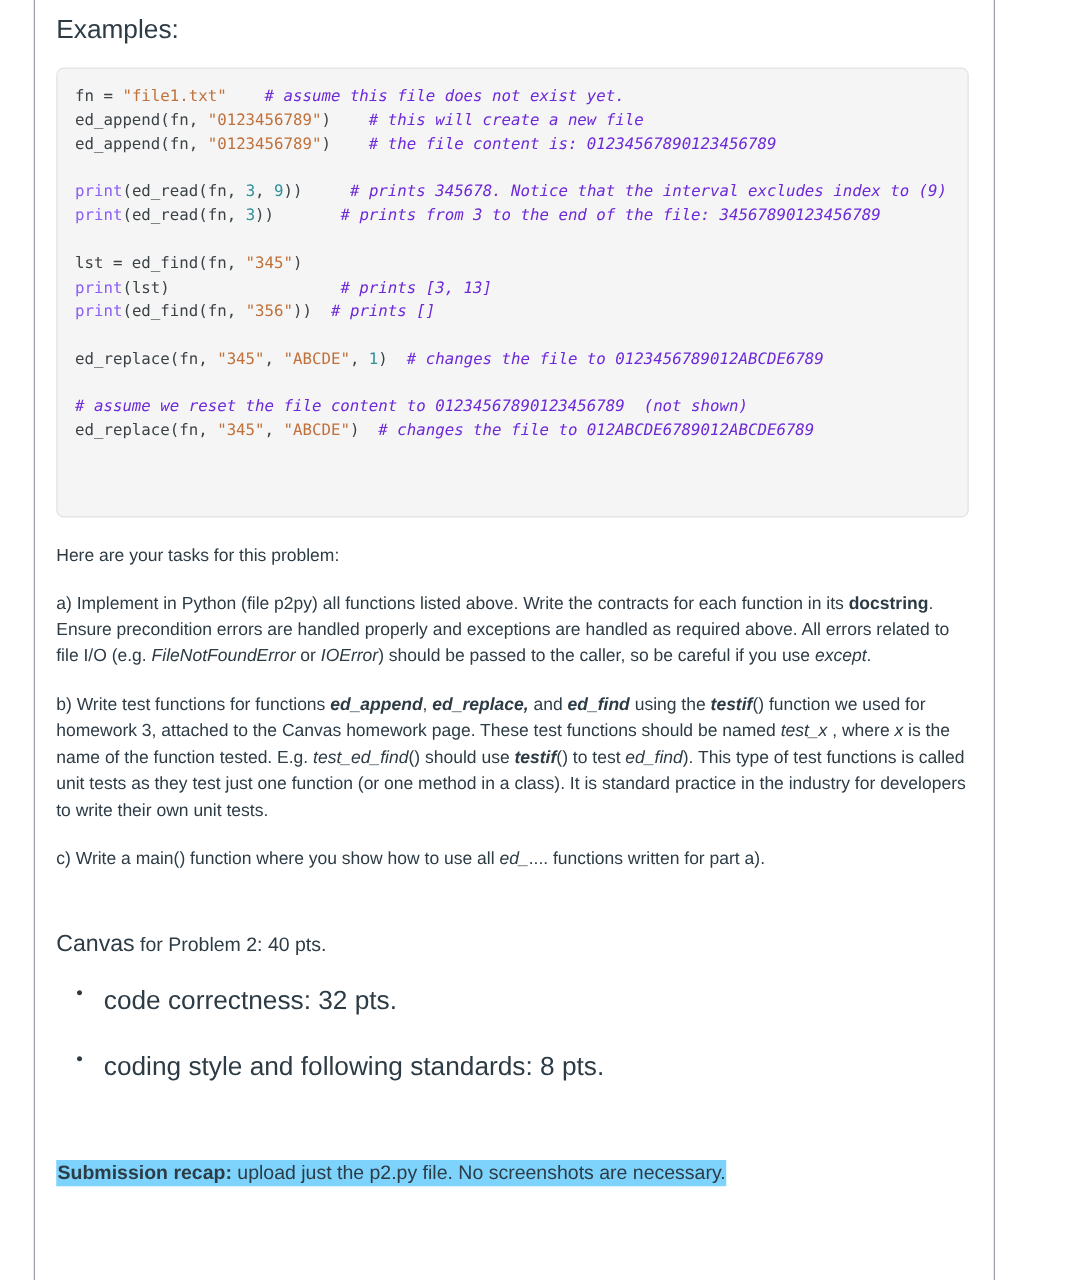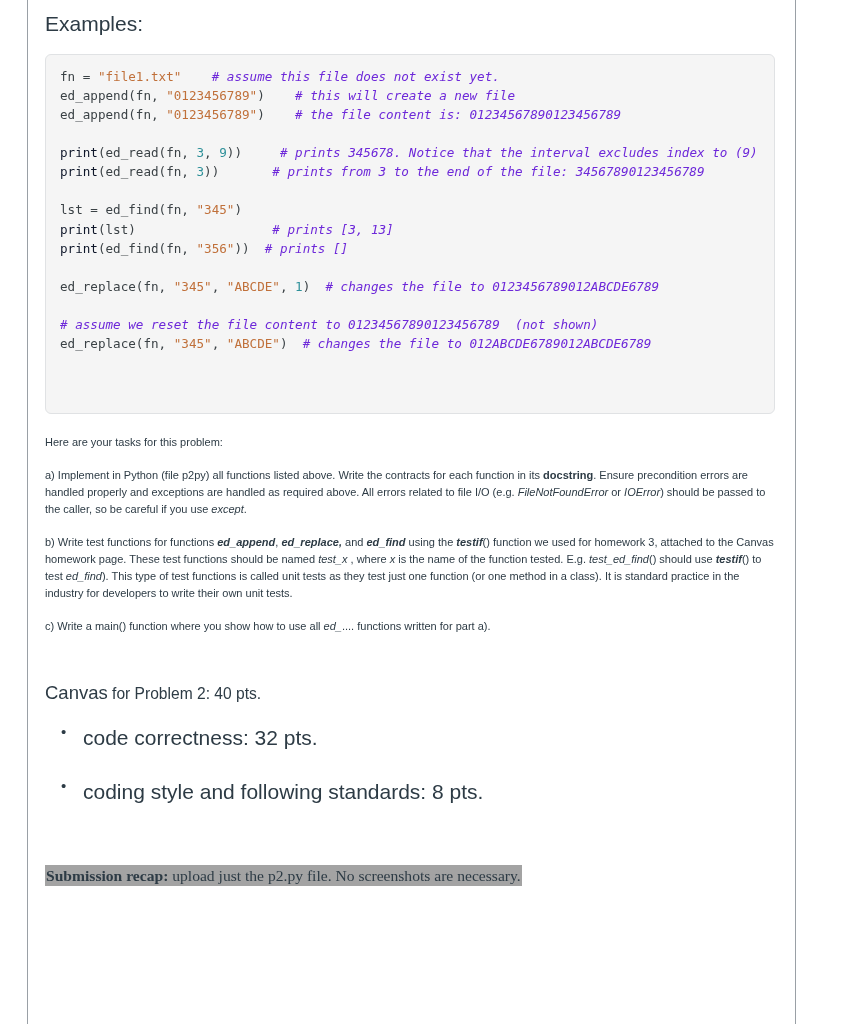--- a/index.html
+++ b/index.html
@@ -54,28 +54,28 @@
     margin: 0;
     font-family: "DejaVu Sans Mono", "Liberation Mono", monospace;
     font-size: 12.6px;
     line-height: 1.52;
     white-space: pre-wrap;
     word-break: break-word;
     color: #3b4246;
   }
   .code-line { display: block; min-height: 1.52em; }
   .tok-str   { color: #c0703a; }
-  .tok-fn    { color: #0f172a; }
+  .tok-fn    { color: #8b5cf6; }
   .tok-num   { color: #2d9099; }
   .tok-com   { color: #6d28d9; font-style: italic; }
   .tok-plain { color: #3b4246; }
 
   
   .para {
-    font-size: 11px;
+    font-size: 14px;
     line-height: 1.52;
     margin: 17px 0 0 0;
   }
   .para-tasks { margin-top: 20px; }
   .para b { font-weight: bold; }
   .para i { font-style: italic; }
   .para .bi { font-weight: bold; font-style: italic; }
 
   .rubric {
     margin-top: 44px;
@@ -104,24 +104,23 @@
     font-size: 15px;
     color: #2d3b45;
   }
 
   .recap {
     margin-top: 57px;
     font-size: 15.6px;
     line-height: 1.5;
   }
   .recap .hl {
-    background: #a3a3a3;
+    background: #7dd3fc;
     padding: 2px 1px;
     box-decoration-break: clone;
-    font-family: Liberation Serif, serif;
     -webkit-box-decoration-break: clone;
   }
   .recap .hl b { font-weight: bold; }
 </style>
 </head>
 <body>
 
 <div class="rule-left"></div>
 <div class="rule-right"></div>
 

